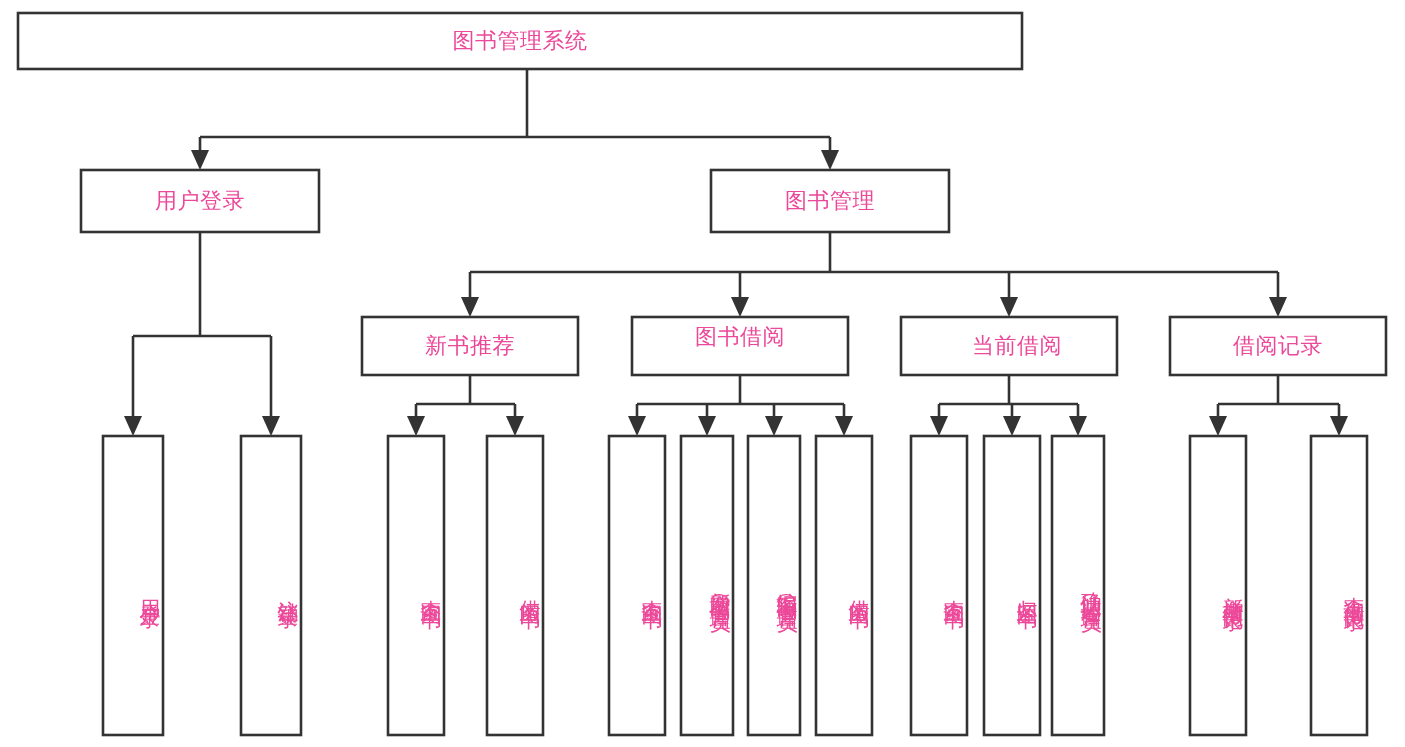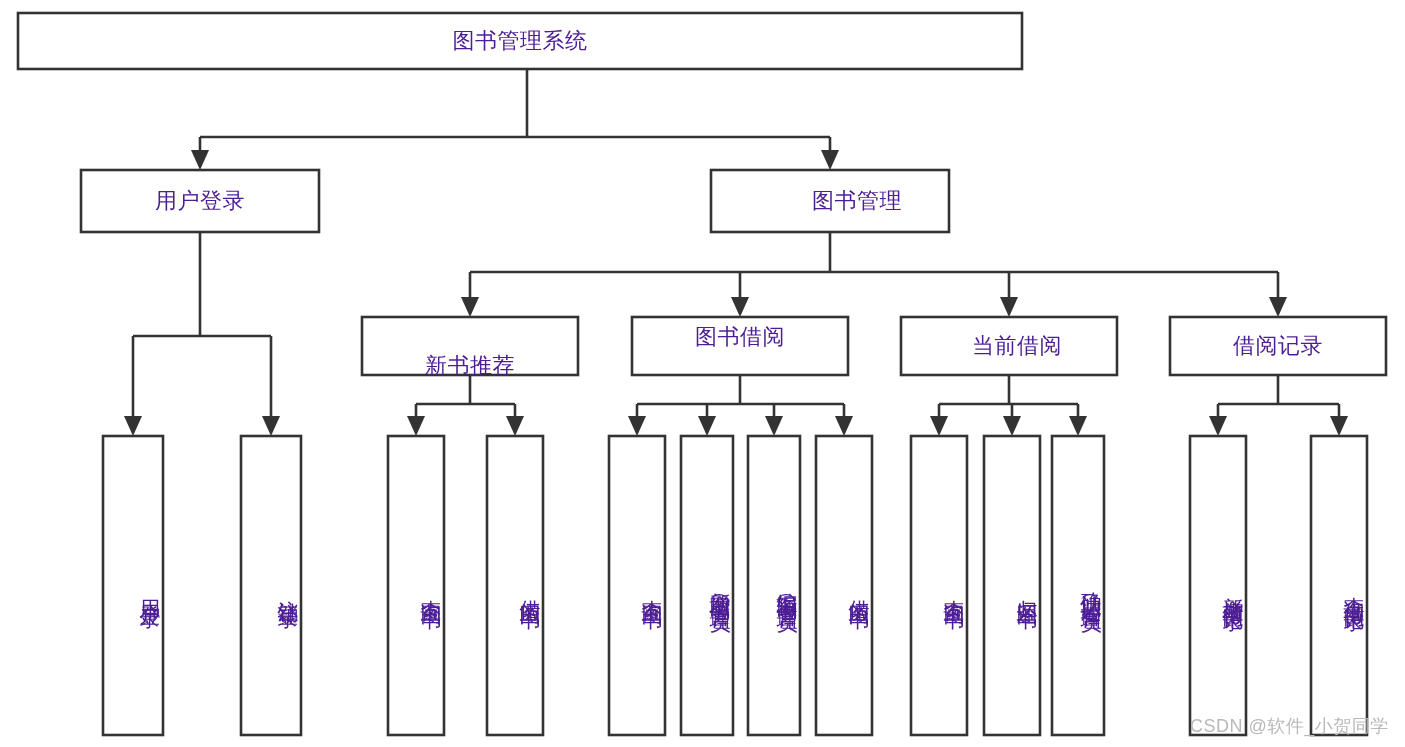--- a/index.html
+++ b/index.html
@@ -41,21 +41,21 @@
   }
   .arrow-head {
     fill: #333333;
     stroke: none;
   }
   .node-label {
     position: absolute;
     display: flex;
     align-items: center;
     justify-content: center;
-    color: #4c1d95;
+    color: #ec4899;
     font-family: "Liberation Sans", "DejaVu Sans", sans-serif;
     letter-spacing: 0.5px;
     white-space: pre;
     pointer-events: none;
   }
   .node-label.horizontal {
     font-size: 22px;
     line-height: 1.1;
   }
   .node-label.vertical {
@@ -169,33 +169,32 @@
         <rect x="911" y="436" width="56" height="299" class="node-rect"></rect>
         <rect x="984" y="436" width="56" height="299" class="node-rect"></rect>
         <rect x="1052" y="436" width="52" height="299" class="node-rect"></rect>
         <rect x="1190" y="436" width="56" height="299" class="node-rect"></rect>
         <rect x="1311" y="436" width="56" height="299" class="node-rect"></rect>
       </g>
   </svg>
   <div id="label-layer">
       <div class="node-label horizontal" style="left: 18px; top: 13px; width: 1004px; height: 56px;">图书管理系统</div>
       <div class="node-label horizontal" style="left: 81px; top: 170px; width: 238px; height: 62px;">用户登录</div>
-      <div class="node-label horizontal" style="left: 738px; top: 170px; width: 238px; height: 62px; border-radius: 8px;">图书管理</div>
-      <div class="node-label horizontal" style="left: 362px; top: 317px; width: 216px; height: 58px; margin-top: 20px;">新书推荐</div>
+      <div class="node-label horizontal" style="left: 711px; top: 170px; width: 238px; height: 62px; border-radius: 8px;">图书管理</div>
+      <div class="node-label horizontal" style="left: 362px; top: 317px; width: 216px; height: 58px;">新书推荐</div>
       <div class="node-label horizontal" style="left: 632px; top: 317px; width: 216px; height: 40px;">图书借阅</div>
       <div class="node-label horizontal" style="left: 909px; top: 317px; width: 216px; height: 58px;">当前借阅</div>
       <div class="node-label horizontal" style="left: 1170px; top: 317px; width: 216px; height: 58px;">借阅记录</div>
       <div class="node-label vertical" style="left: 103px; top: 436px; width: 60px; height: 299px;">用户登录</div>
       <div class="node-label vertical" style="left: 241px; top: 436px; width: 60px; height: 299px;">注销登录</div>
       <div class="node-label vertical" style="left: 388px; top: 436px; width: 56px; height: 299px;">查询图书</div>
       <div class="node-label vertical" style="left: 487px; top: 436px; width: 56px; height: 299px;">借阅图书</div>
       <div class="node-label vertical" style="left: 609px; top: 436px; width: 56px; height: 299px;">查询图书</div>
       <div class="node-label vertical" style="left: 681px; top: 436px; width: 52px; height: 299px;">新增图书（管理员）</div>
       <div class="node-label vertical" style="left: 748px; top: 436px; width: 52px; height: 299px;">编辑图书（管理员）</div>
       <div class="node-label vertical" style="left: 816px; top: 436px; width: 56px; height: 299px;">借阅图书</div>
       <div class="node-label vertical" style="left: 911px; top: 436px; width: 56px; height: 299px;">查询图书</div>
       <div class="node-label vertical" style="left: 984px; top: 436px; width: 56px; height: 299px;">归还图书</div>
       <div class="node-label vertical" style="left: 1052px; top: 436px; width: 52px; height: 299px;">确认归还（管理员）</div>
       <div class="node-label vertical" style="left: 1190px; top: 436px; width: 56px; height: 299px;">新增借阅记录</div>
       <div class="node-label vertical" style="left: 1311px; top: 436px; width: 56px; height: 299px;">查询借阅记录</div>
     </div>
-  <div class="watermark" id="watermark" style="left:1190px; top:714px;">CSDN @软件_小贺同学</div>
 </div>
 
 </body></html>

